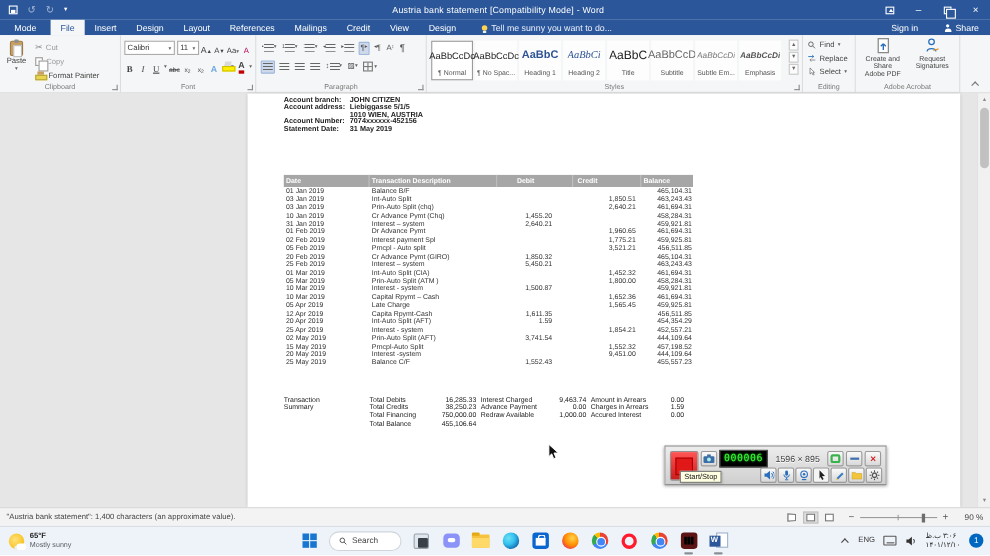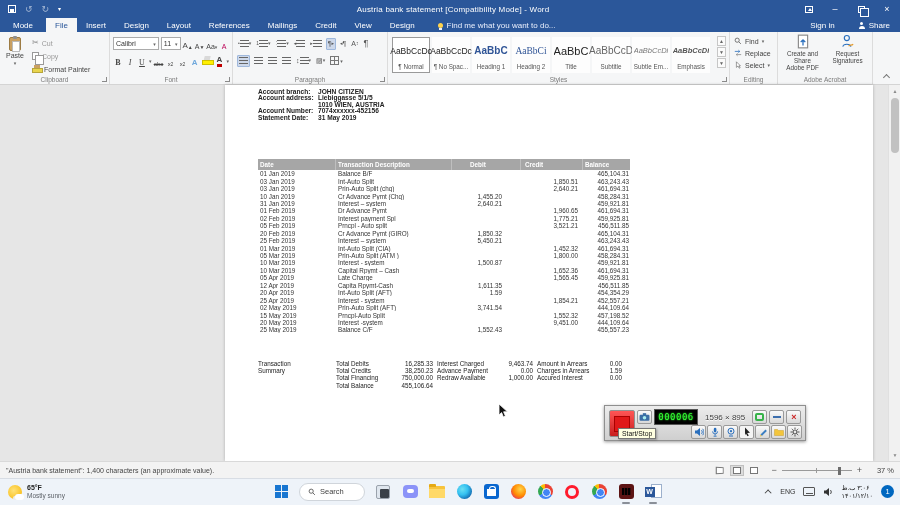--- a/index.html
+++ b/index.html
@@ -85,21 +85,21 @@
   .ic-grid{width:9px;height:9px;border:1px solid #777;background:linear-gradient(#777,#777) center/100% 1px no-repeat,linear-gradient(90deg,#777,#777) center/1px 100% no-repeat}
   
   .g-styles{width:342px}
   .gal{display:flex;gap:2px;padding:2px 2px 0 4px}
   .scard{width:38px;height:36px;border:1px solid transparent;display:flex;flex-direction:column;align-items:center;justify-content:flex-end;padding-bottom:2px;background:#fdfdfd}
   .scard.sel{border:1px solid #9a9a9a;background:#fff}
   .sprev{flex:1;display:flex;align-items:center;white-space:nowrap;overflow:hidden}
   .sname{font-size:6.3px;color:#555;white-space:nowrap}
   .s-n{font-size:8.5px;color:#222}
   .s-h1{font-size:10px;font-weight:bold;color:#2f5496}
-  .s-h2{font-size:9.5px;color:#2f5496;font-family:"Liberation Serif",serif}
+  .s-h2{font-size:9.5px;font-style:italic;color:#2f5496;font-family:"Liberation Serif",serif}
   .s-title{font-size:11px;color:#222}
   .s-sub{font-size:10px;color:#666}
   .s-sem{font-size:7.5px;font-style:italic;color:#777}
   .s-emp{font-size:7.5px;font-style:italic;font-weight:bold;color:#555}
   .galscroll{position:absolute;right:3px;top:4px;display:flex;flex-direction:column;gap:1px}
   .gsb{width:9px;height:10px;border:1px solid #c6c6c6;background:#fbfbfb;font-size:5px;color:#666;display:flex;align-items:center;justify-content:center}
   
   .g-edit{width:48px;padding-left:4px}
   .erow{display:flex;align-items:center;gap:3px;height:12px}
   .elbl{font-size:7px;color:#444}
@@ -243,21 +243,21 @@
       <div class="tab">Design</div>
       <div class="tab">Layout</div>
       <div class="tab">References</div>
       <div class="tab">Mailings</div>
       <div class="tab">Credit</div>
       <div class="tab">View</div>
       <div class="tab">Design</div>
     </div>
   <div class="tellme">
     <span class="bulb"></span>
-    <span>Find me what you want to do...</span>
+    <span>Tell me sunny you want to do...</span>
   </div>
   <div class="tr-spacer"></div>
   <div class="signin">Sign in</div>
   <div class="share">
     <span class="person"></span>
     <span>Share</span>
   </div>
 </div>
 
 <div class="ribbon">
@@ -784,21 +784,21 @@
       </span>
   </div>
   <div class="zoomctl">
     <span class="zpm">−</span>
     <span class="ztrack">
         <span class="ztick"></span>
         <span class="zthumb"></span>
       </span>
     <span class="zpm">+</span>
   </div>
-  <span class="zval">37 %</span>
+  <span class="zval">90 %</span>
 </div>
 
 <div class="taskbar">
   <div class="weather">
     <span class="sun"></span>
     <span class="wtxt">
       <span class="wtemp">65°F</span>
       <span class="wcond">Mostly sunny</span>
     </span>
   </div>

